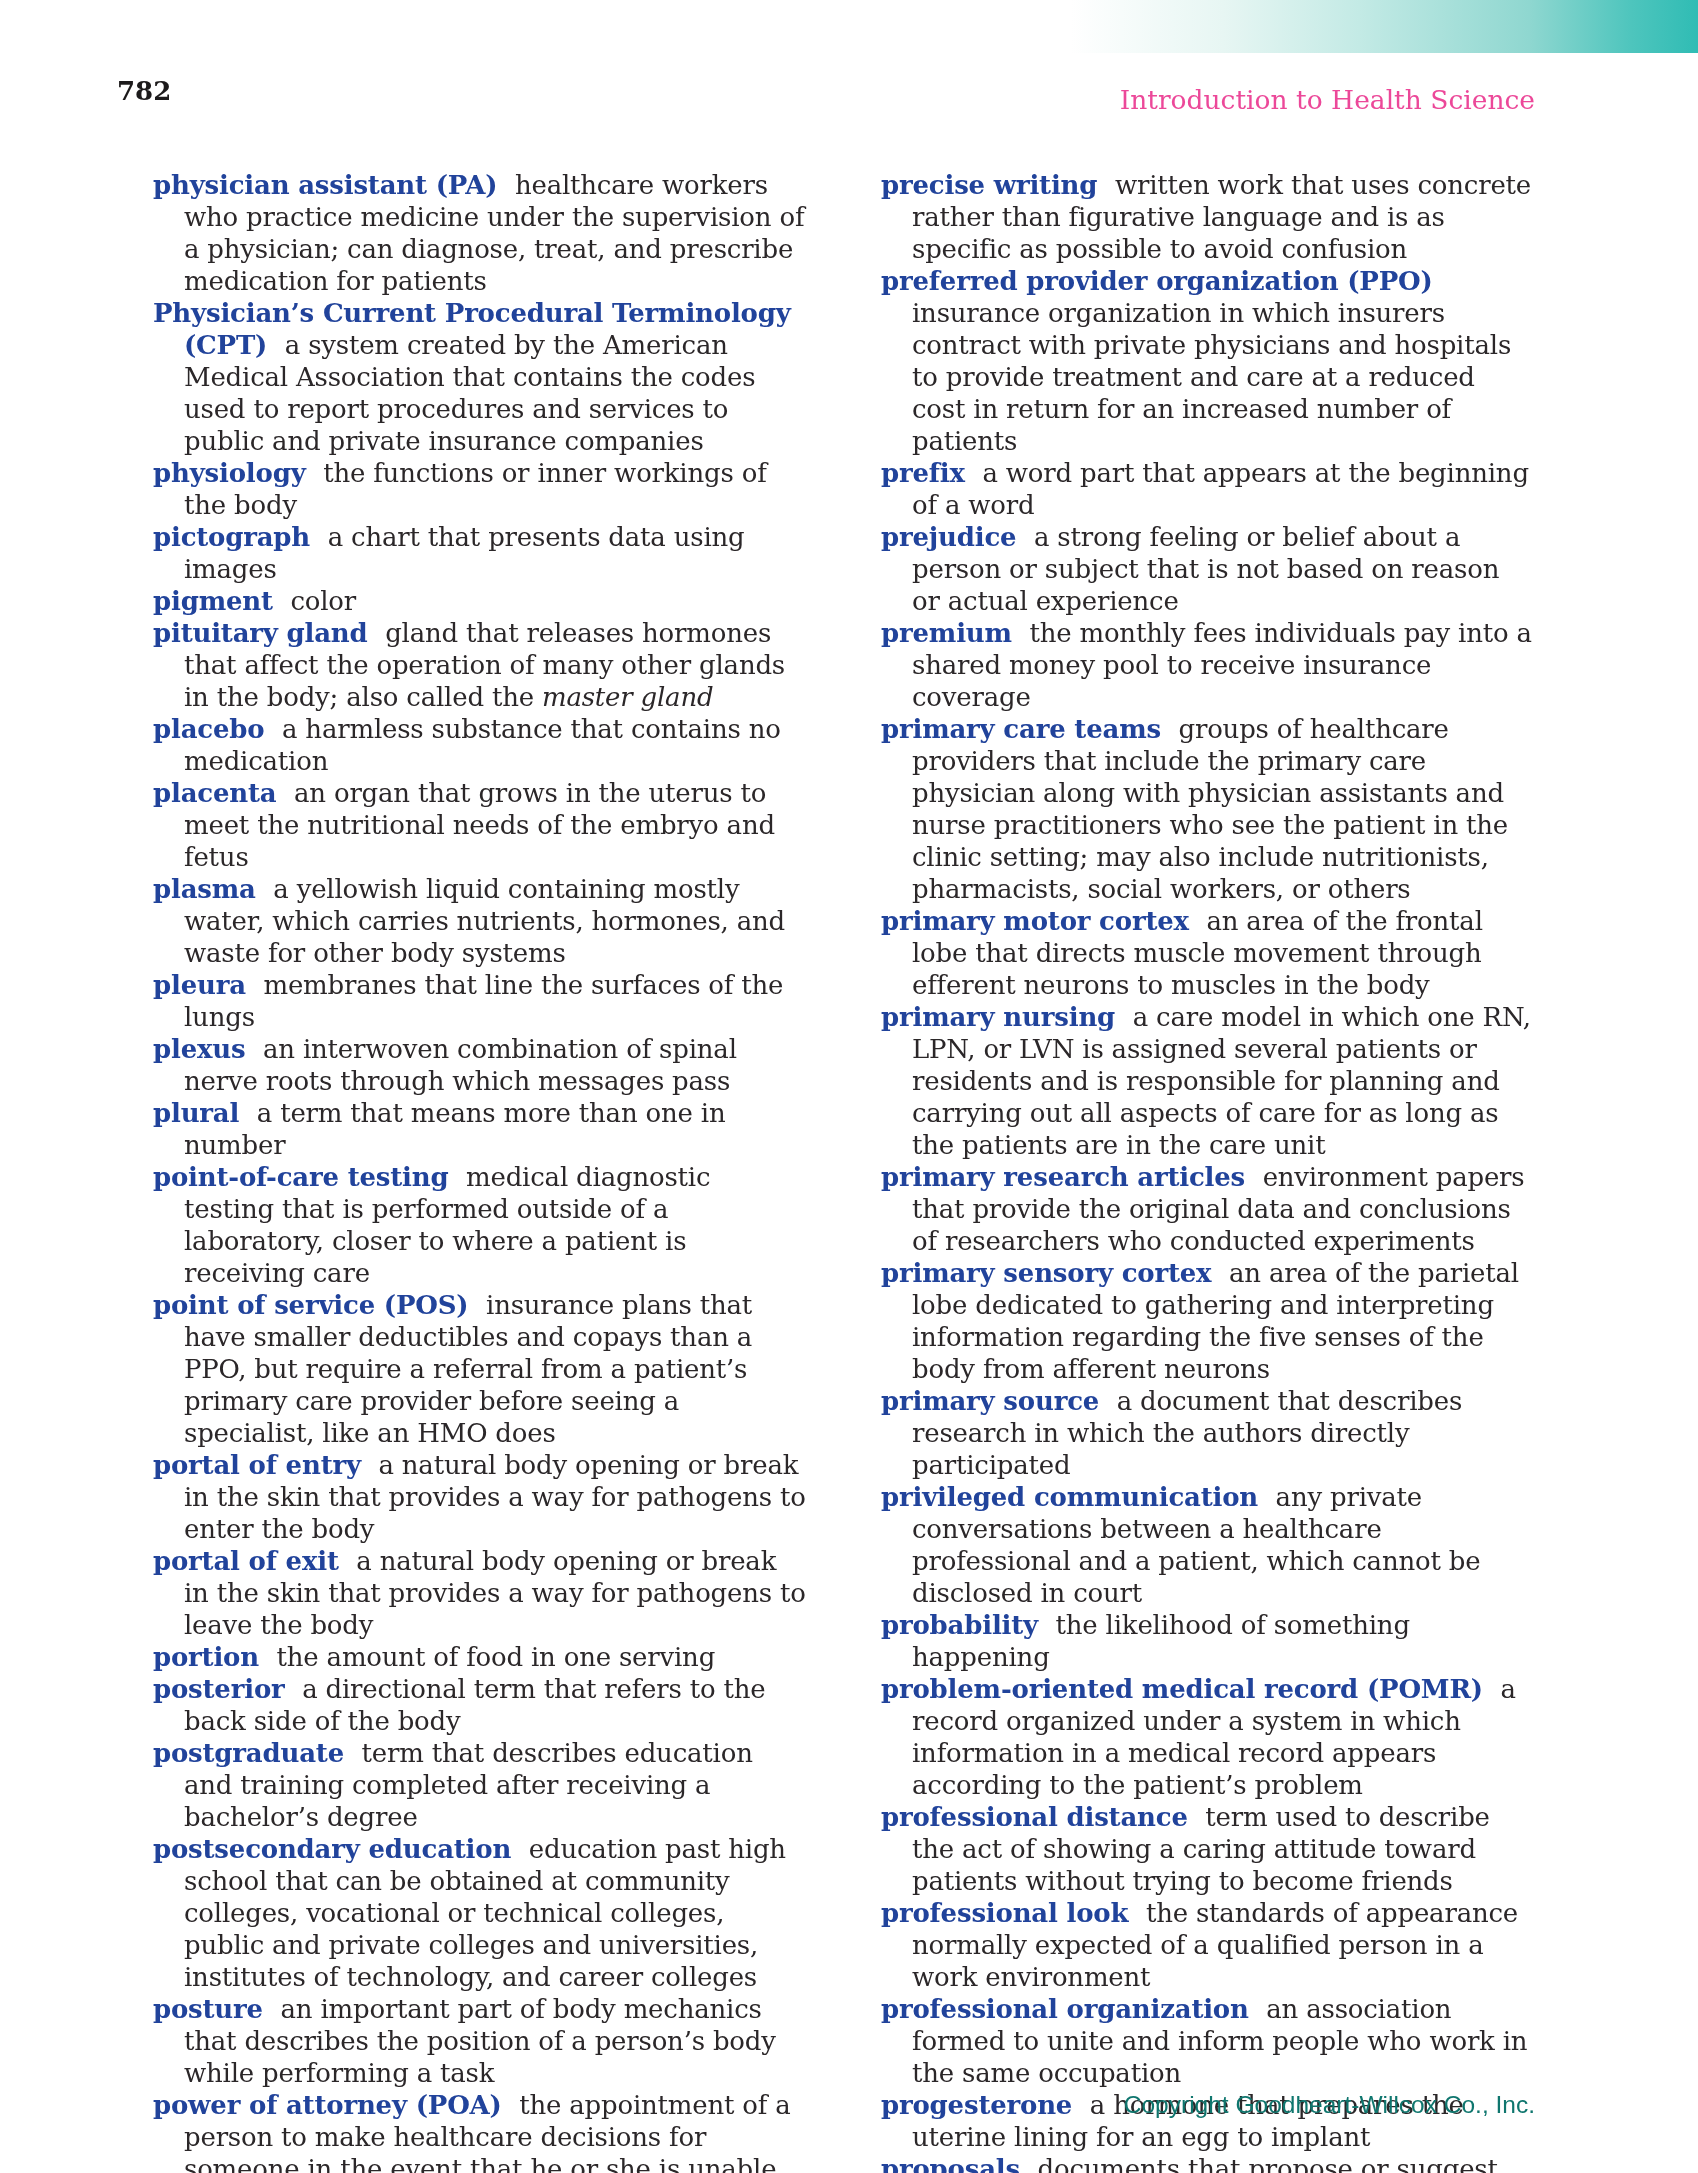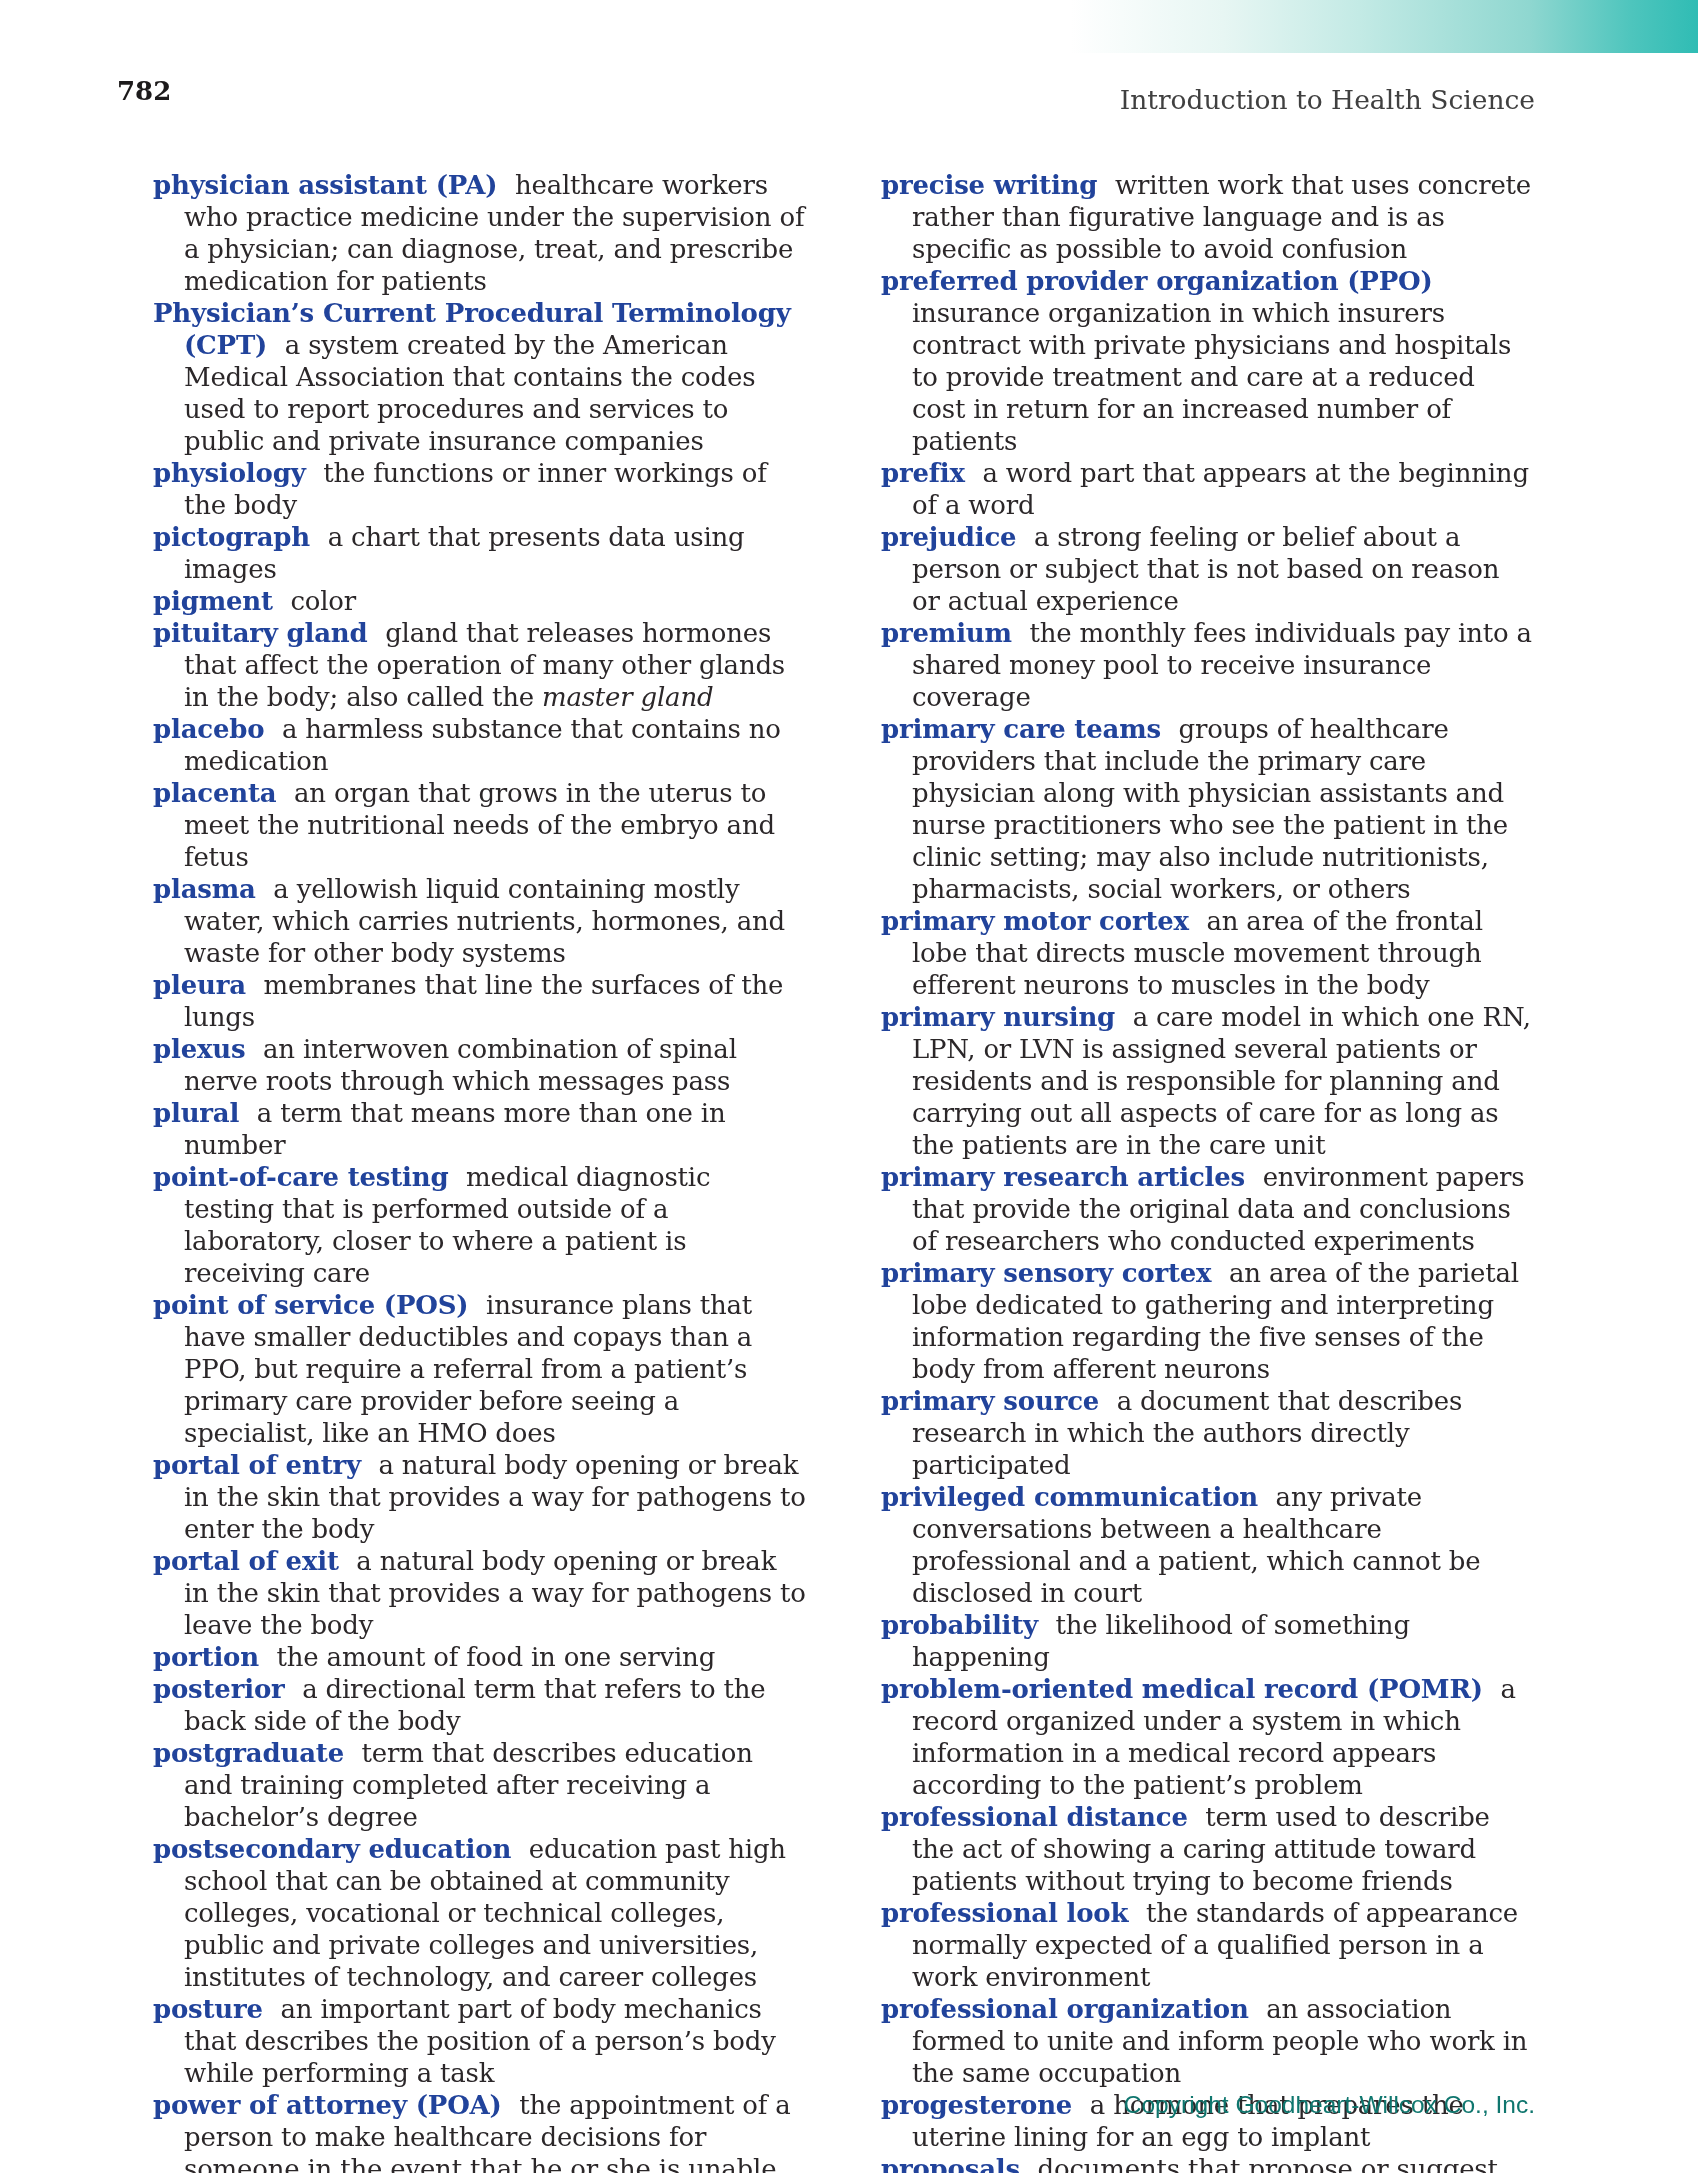--- a/index.html
+++ b/index.html
@@ -23,21 +23,21 @@
     position: absolute;
     left: 117px; top: 76px;
     font-size: 26px;
     font-weight: bold;
     color: #1c1a1b;
   }
   .running-head {
     position: absolute;
     right: 164px; top: 84px;
     font-size: 26.5px;
-    color: #404040;
+    color: #ec4899;
   }
   .columns {
     position: absolute;
     left: 117px; top: 169px;
     width: 1418px;
     display: flex;
     gap: 39px;
   }
   .col { width: 689px; }
   .entry {

